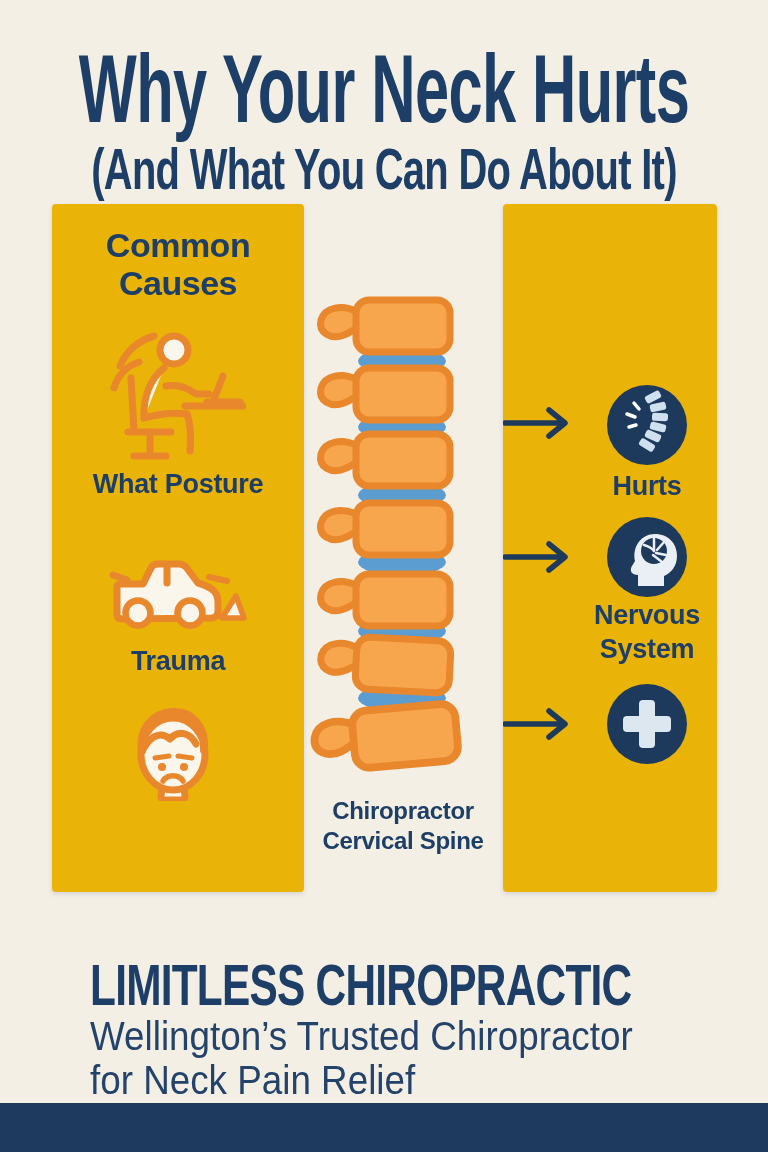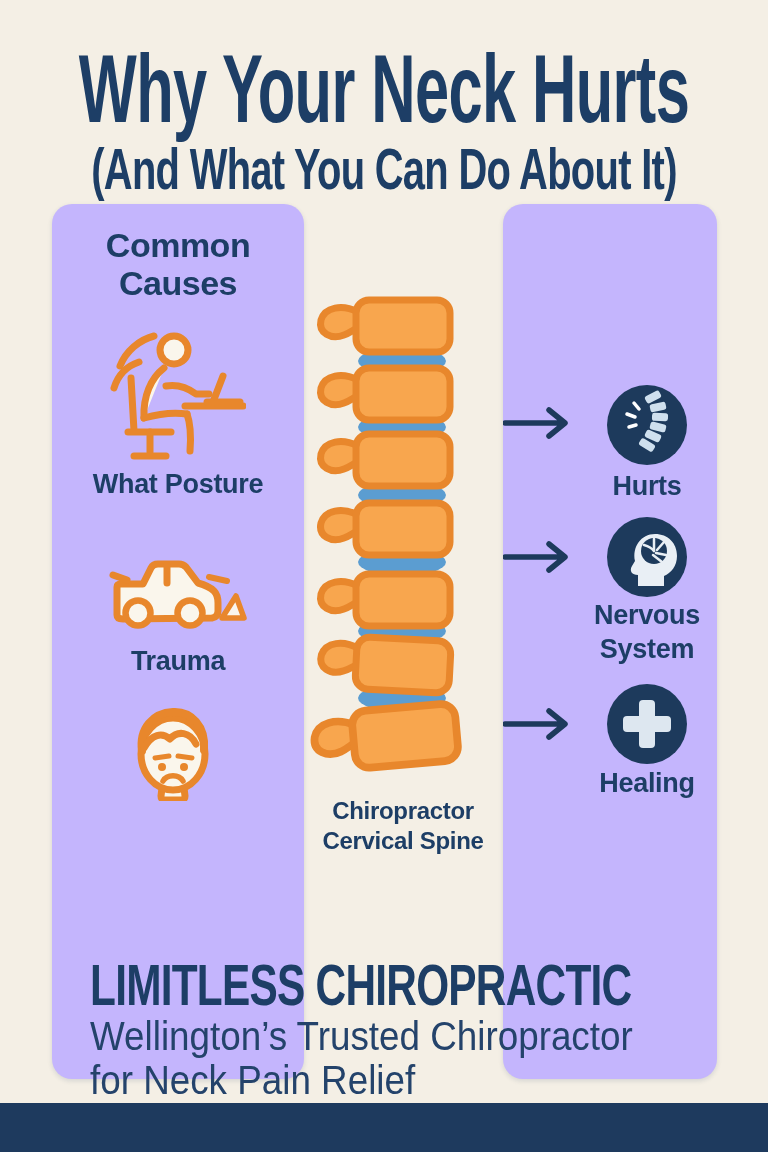--- a/index.html
+++ b/index.html
@@ -26,22 +26,22 @@
     position:absolute;top:133px;left:384px;
     font-size:57px;font-weight:700;line-height:1;
     white-space:nowrap;color:#1d3e66;
     transform:translateX(-50%) scaleX(0.70);
     transform-origin:center top;
     letter-spacing:-1px;
   }
 
   
   .panel{
-    position:absolute;top:196px;height:875px;
-    background:#c4b5fd;border-radius:20px;
+    position:absolute;top:196px;height:688px;
+    background:#eab308;border-radius:4px;
     box-shadow:0 2px 5px rgba(30,58,95,0.14);
   }
   .panel.left{left:52px;width:252px;}
   .panel.right{left:503px;width:214px;}
 
   .panel-heading{
     position:absolute;left:0;right:0;text-align:center;
     font-weight:700;color:#1d3e66;letter-spacing:-0.5px;
   }
   .panel.left  .panel-heading{top:22px;font-size:34px;line-height:38px;}
@@ -217,21 +217,20 @@
     </svg>
     <div class="benefit-label" style="top:394px">Nervous System</div>
 
     <svg class="benefit-circle" style="top:480px" viewBox="0 0 80 80">
       <circle cx="40" cy="40" r="40" fill="#1d3a5c"></circle>
       <g fill="#dde7f0">
         <rect x="32" y="16" width="16" height="48" rx="4"></rect>
         <rect x="16" y="32" width="48" height="16" rx="4"></rect>
       </g>
     </svg>
-    <div class="benefit-label" style="top:562px">Healing</div>
   </div>
 
   <div class="brand">LIMITLESS CHIROPRACTIC</div>
   <div class="tagline">
     <div>Wellington’s Trusted Chiropractor</div>
     <div>for Neck Pain Relief</div>
   </div>
   <div class="footer-bar"></div>
 
 </div>

